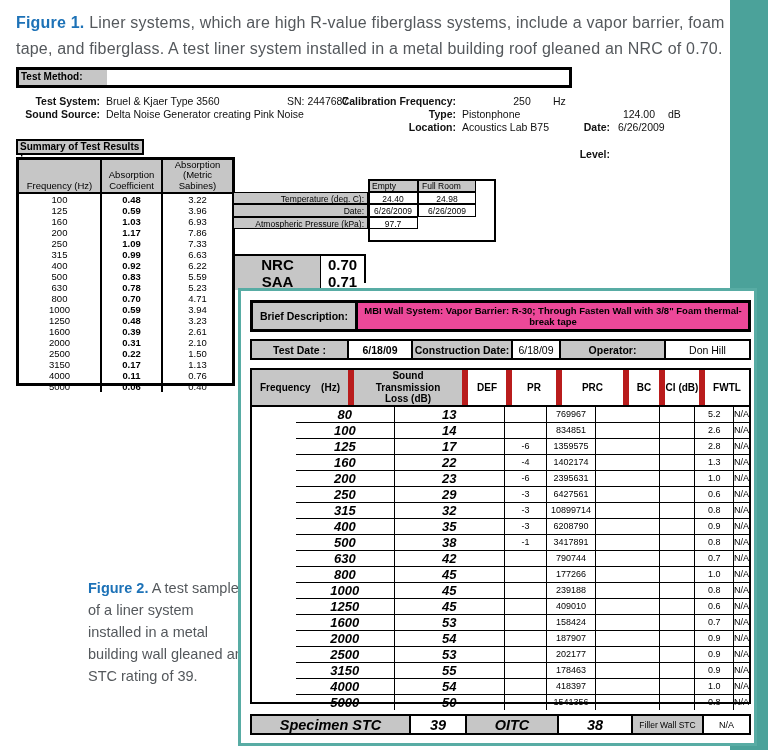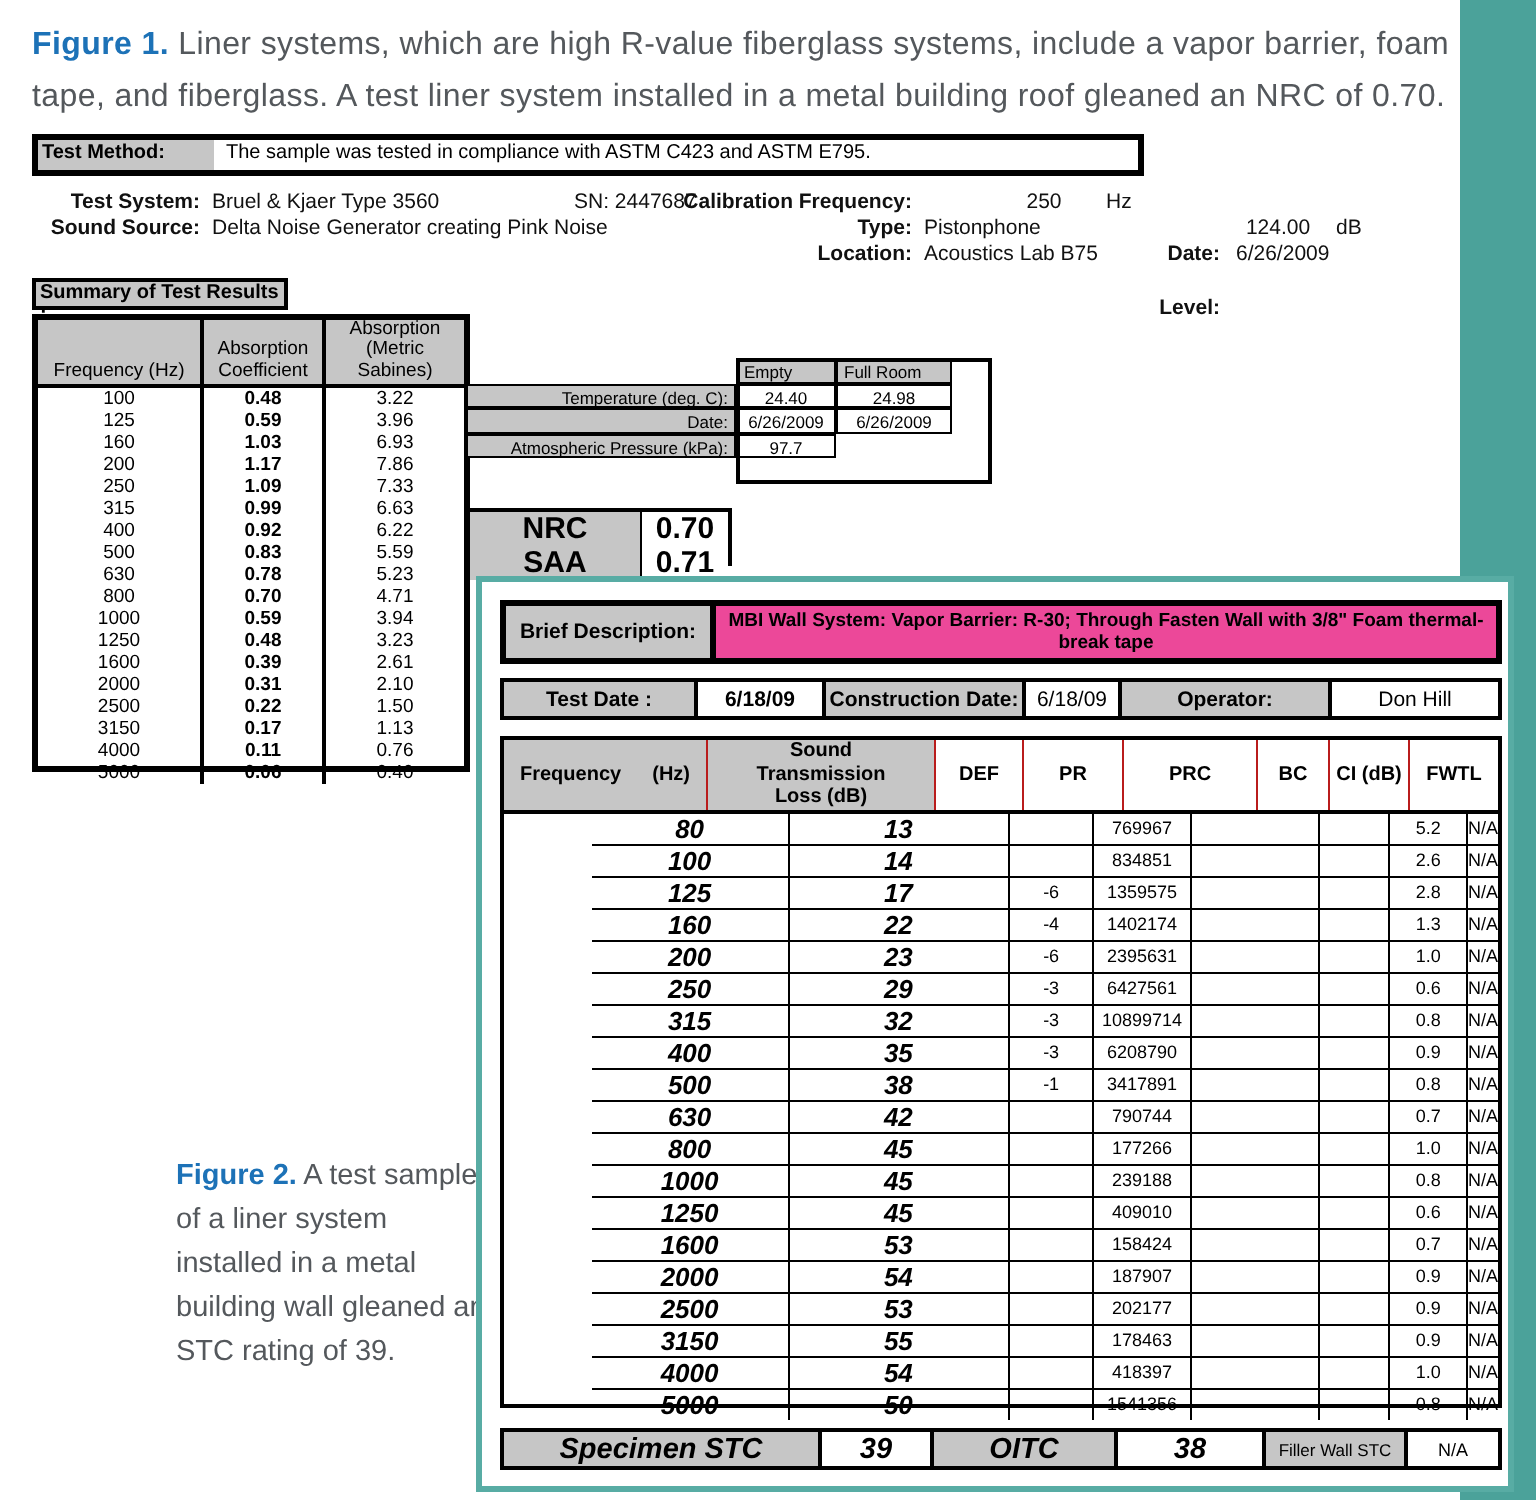--- a/index.html
+++ b/index.html
@@ -74,21 +74,21 @@
   .date-row > div { display:flex; align-items:center; justify-content:center; border-right:2px solid #000; }
   .date-row > div:last-child { border-right:none; }
   .dcell-g { background:#c6c6c6; font-weight:bold; }
   .dc1 { width:97px; } .dc2 { width:64px; font-weight:bold; } .dc3 { width:100px; }
   .dc4 { width:48px; } .dc5 { width:105px; } .dc6 { flex:1; }
 
   
   .stl-table { position:absolute; left:9px; top:77px; width:501px; height:336px;
     border:2px solid #000; display:flex; flex-direction:column; }
   .stl-head { display:flex; height:38px; border-bottom:2px solid #000; font-size:10px; font-weight:bold; }
-  .stl-head > div { border-right:1px solid #b91c1c; display:flex; align-items:center; justify-content:center; text-align:center; line-height:1.15; }
+  .stl-head > div { border-right:6px solid #b91c1c; display:flex; align-items:center; justify-content:center; text-align:center; line-height:1.15; }
   .stl-head > div:last-child { border-right:none; }
   .stl-body { flex:1; display:flex; flex-direction:column;padding-left:44px; }
   .stl-row { flex:1; display:flex; border-bottom:1px solid #000; }
   .stl-row:last-child { border-bottom:none; }
   .stl-row > div { border-right:1px solid #000; display:flex; align-items:center; justify-content:center; }
   .stl-row > div:last-child { border-right:none; }
   .cfreq { width:102px; } .cstl { width:114px; } .cdef { width:44px; } .cpr { width:50px; }
   .cprc { width:67px; } .cbc { width:36px; } .cci { width:40px; } .cfwtl { flex:1; }
   .stl-head .cfreq, .stl-head .cstl { background:#c6c6c6; }
   .stl-head .cfreq { justify-content:space-between; padding:0 8px; }
@@ -109,21 +109,20 @@
 <body>
 
 <div class="page">
 
   <div class="teal-band"></div>
 
   <p class="caption fig1"><span class="figlabel">Figure 1.</span><span> Liner systems, which are high R-value fiberglass systems, include a vapor barrier, foam tape, and fiberglass. A test liner system installed in a metal building roof gleaned an NRC of 0.70.</span></p>
 
   <div class="test-method">
     <div class="tm-label">Test Method:</div>
-    <div class="tm-value">The sample was tested in compliance with ASTM C423 and ASTM E795.</div>
   </div>
 
   <span class="hspan hb ra" style="left:16px;top:95px;width:84px;">Test System:</span>
   <span class="hspan" style="left:106px;top:95px;">Bruel &amp; Kjaer Type 3560</span>
   <span class="hspan" style="left:287px;top:95px;">SN: 2447687</span>
   <span class="hspan hb ra" style="left:316px;top:95px;width:140px;">Calibration Frequency:</span>
   <span class="hspan ctr" style="left:500px;top:95px;width:44px;">250</span>
   <span class="hspan" style="left:553px;top:95px;">Hz</span>
 
   <span class="hspan hb ra" style="left:16px;top:108px;width:84px;">Sound Source:</span>

